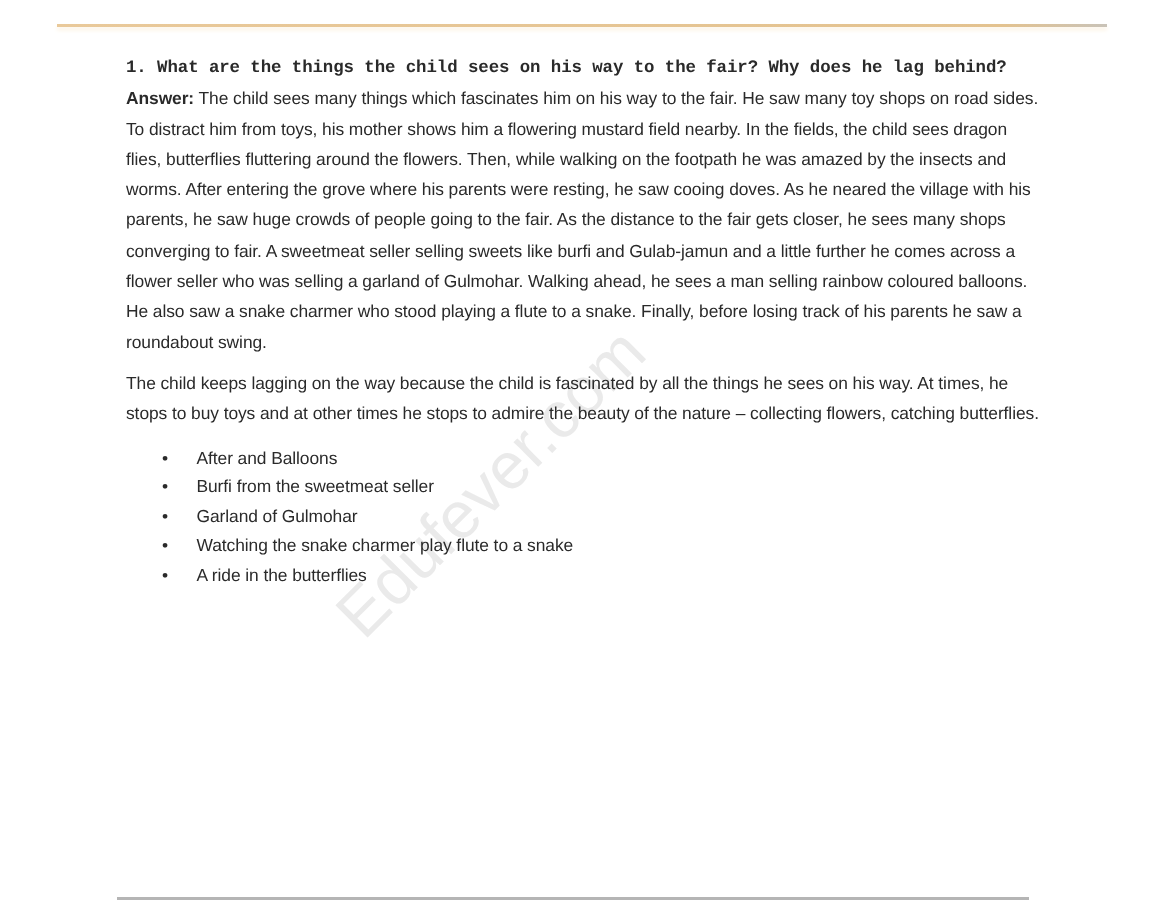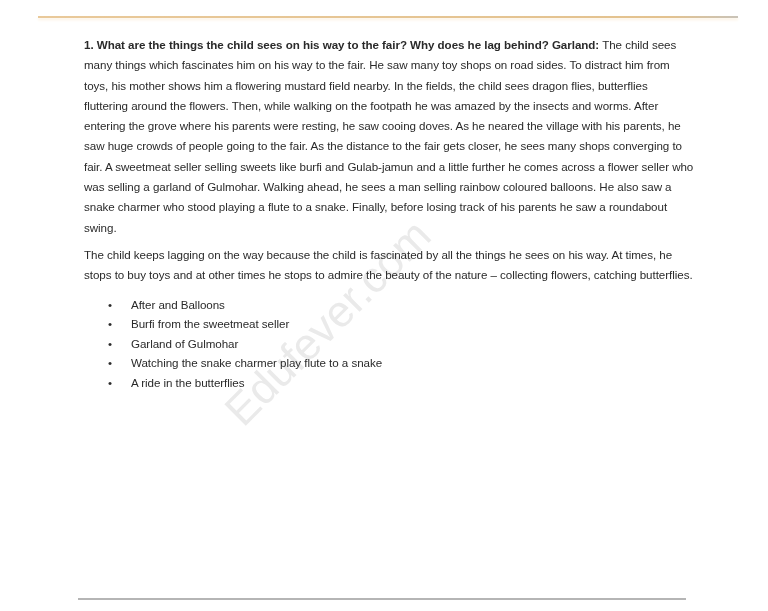--- a/index.html
+++ b/index.html
@@ -3,42 +3,42 @@
 <meta charset="utf-8">
 <style>
   html, body { margin:0; padding:0; }
   body { width:768px; height:611px; background:#ffffff; position:relative; overflow:hidden;
          font-family:"Liberation Sans", sans-serif; color:#2a2a2a; }
   .top-rule { position:absolute; left:38px; top:16px; width:700px; height:2px;
               background:linear-gradient(to right,#e9c99a,#e3c28f 90%,#c9c3b8); box-shadow:0 2px 3px #fbf0de; }
   .bottom-rule { position:absolute; left:78px; top:598px; width:608px; height:2px; background:#b5b5b5; }
   .content { position:absolute; left:84px; top:35px; width:610px; font-size:11.6px; line-height:20.3px; letter-spacing:-0.05px; }
   .content p { margin:0; }
-  .q { font-weight:bold; }
+  .q { font-weight:bold;font-family:Liberation Mono, monospace; }
   .ans-label { font-weight:bold; }
   .para { margin-top:7px !important; }
   .q2 { margin-top:7px !important; }
   ul { list-style:none; margin:9px 0 0 0; padding:0; }
   ul li { position:relative; padding-left:47px; line-height:19.5px; }
   ul li .bullet { position:absolute; left:24px; top:0; }
   .final { margin-top:9px !important; }
   .watermark { position:absolute; left:215px; top:400px; font-size:44px; color:#d9d9d9; opacity:0.55;
                transform:rotate(-45deg); transform-origin:left top; white-space:nowrap; pointer-events:none; }
 </style>
 </head>
 <body>
 
 <div class="top-rule"></div>
 
 <div class="watermark">Edufever.com</div>
 
 <div class="content">
   <p>
     <span class="q">1. What are the things the child sees on his way to the fair? Why does he lag behind?</span>
-    <span class="ans-label">Garland:</span>
+    <span class="ans-label">Answer:</span>
     <span>The child sees many things which fascinates him on his way to the fair. He saw many toy shops on road sides. To distract him from toys, his mother shows him a flowering mustard field nearby. In the fields, the child sees dragon flies, butterflies fluttering around the flowers. Then, while walking on the footpath he was amazed by the insects and worms. After entering the grove where his parents were resting, he saw cooing doves. As he neared the village with his parents, he saw huge crowds of people going to the fair. As the distance to the fair gets closer, he sees many shops converging to fair. A sweetmeat seller selling sweets like burfi and Gulab-jamun and a little further he comes across a flower seller who was selling a garland of Gulmohar. Walking ahead, he sees a man selling rainbow coloured balloons. He also saw a snake charmer who stood playing a flute to a snake. Finally, before losing track of his parents he saw a roundabout swing.</span>
   </p>
   <p class="para">The child keeps lagging on the way because the child is fascinated by all the things he sees on his way. At times, he stops to buy toys and at other times he stops to admire the beauty of the nature – collecting flowers, catching butterflies.</p>
 
 
   <ul>
     <li><span class="bullet">•</span><span>After and Balloons</span></li>
     <li><span class="bullet">•</span><span>Burfi from the sweetmeat seller</span></li>
     <li><span class="bullet">•</span><span>Garland of Gulmohar</span></li>
     <li><span class="bullet">•</span><span>Watching the snake charmer play flute to a snake</span></li>

